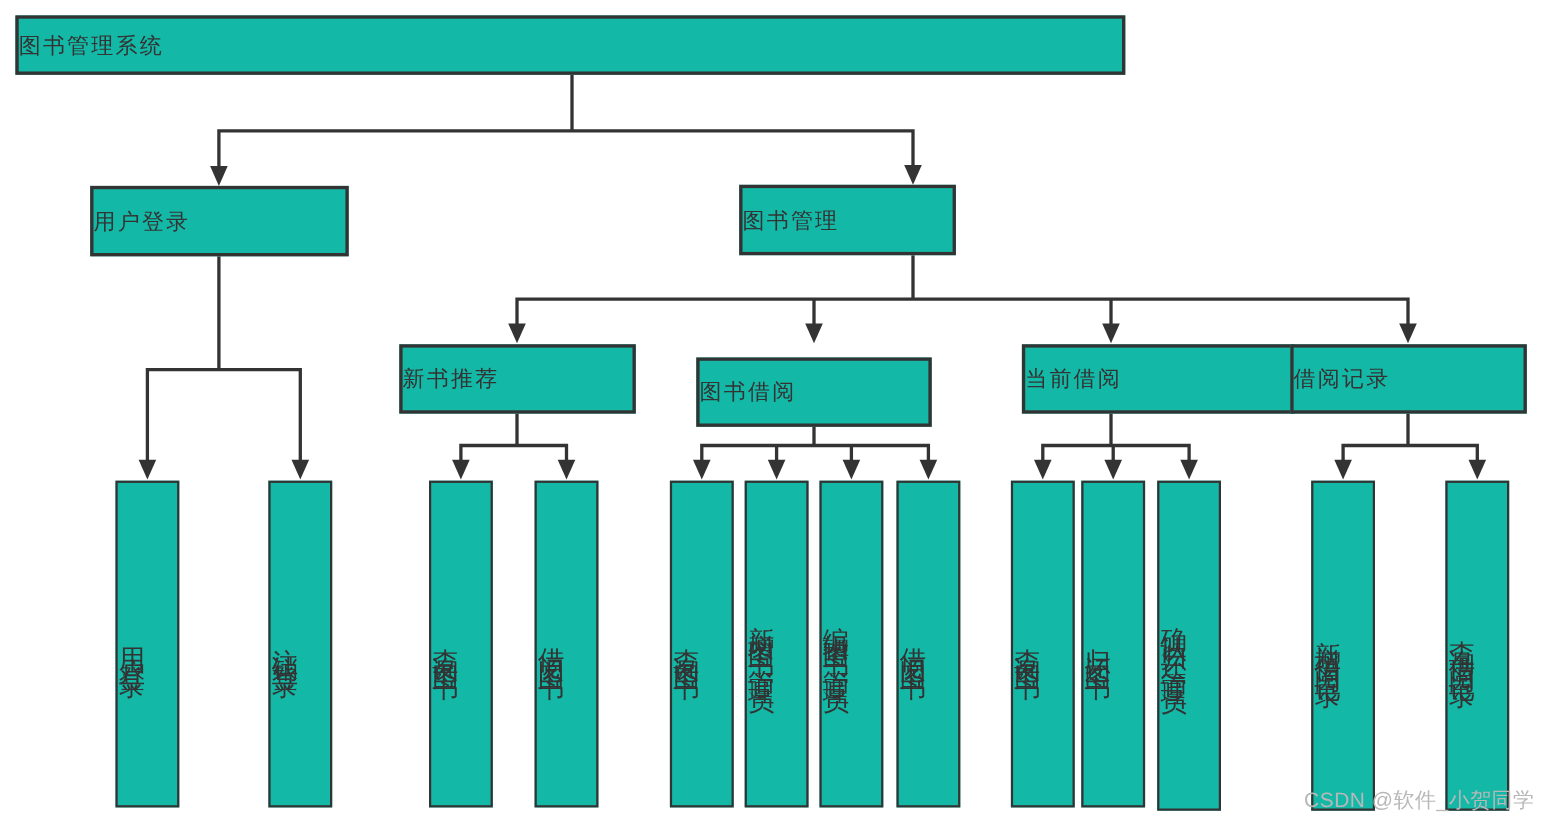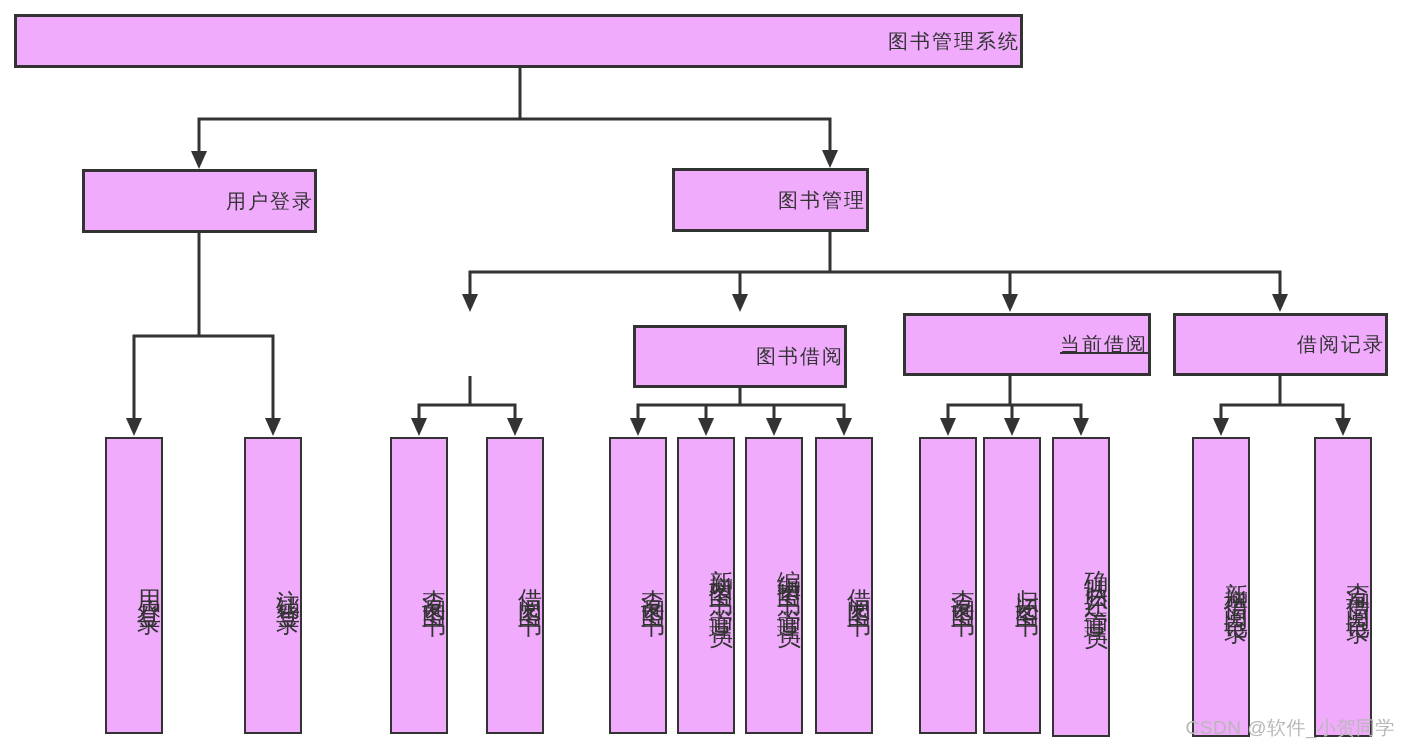--- a/index.html
+++ b/index.html
@@ -9,22 +9,22 @@
     background:var(--background,#ffffff);
     font-family:"Liberation Sans","DejaVu Sans",sans-serif;
     color:var(--text,#333333);
     overflow:hidden;
   }
   .wires{position:absolute;left:0;top:0;width:1405px;height:747px;z-index:1;}
   .wires .ln{stroke:var(--line,#333333);stroke-width:3;fill:none;}
   .wires .ah{fill:var(--line,#333333);stroke:none;}
   .box{
     position:absolute;box-sizing:border-box;z-index:2;
-    background:#f0abfc;
-    display:flex;align-items:center;justify-content:flex-end;
+    background:#14b8a6;
+    display:flex;align-items:center;justify-content:flex-start;
     text-align:center;
   }
   .h{border:3px solid var(--border,#333333);}
   .h span{font-size:20px;letter-spacing:2px;white-space:nowrap;}
   .leaf{border:2px solid var(--border,#333333);}
   .leaf span{
     writing-mode:vertical-rl;text-orientation:mixed;
     font-size:24px;letter-spacing:8px;line-height:1;
     max-height:290px;
   }
@@ -100,24 +100,27 @@
     <span>图书管理系统</span>
   </div>
 
   <div class="box h" style="left:82px;top:169px;width:235px;height:64px;">
     <span>用户登录</span>
   </div>
   <div class="box h" style="left:672px;top:168px;width:197px;height:64px;">
     <span>图书管理</span>
   </div>
 
+  <div class="box h" style="left:363px;top:313px;width:215px;height:63px;">
+    <span>新书推荐</span>
+  </div>
   <div class="box h" style="left:633px;top:325px;width:214px;height:63px;">
     <span>图书借阅</span>
   </div>
-  <div class="box h" style="left:903px;top:313px;width:248px;height:63px;text-decoration:underline;">
+  <div class="box h" style="left:929px;top:313px;width:248px;height:63px;">
     <span>当前借阅</span>
   </div>
   <div class="box h" style="left:1173px;top:313px;width:215px;height:63px;">
     <span>借阅记录</span>
   </div>
 
   <div class="box leaf" style="left:105px;top:437px;width:58px;height:297px;">
     <span>用户登录</span>
   </div>
   <div class="box leaf" style="left:244px;top:437px;width:58px;height:297px;">

